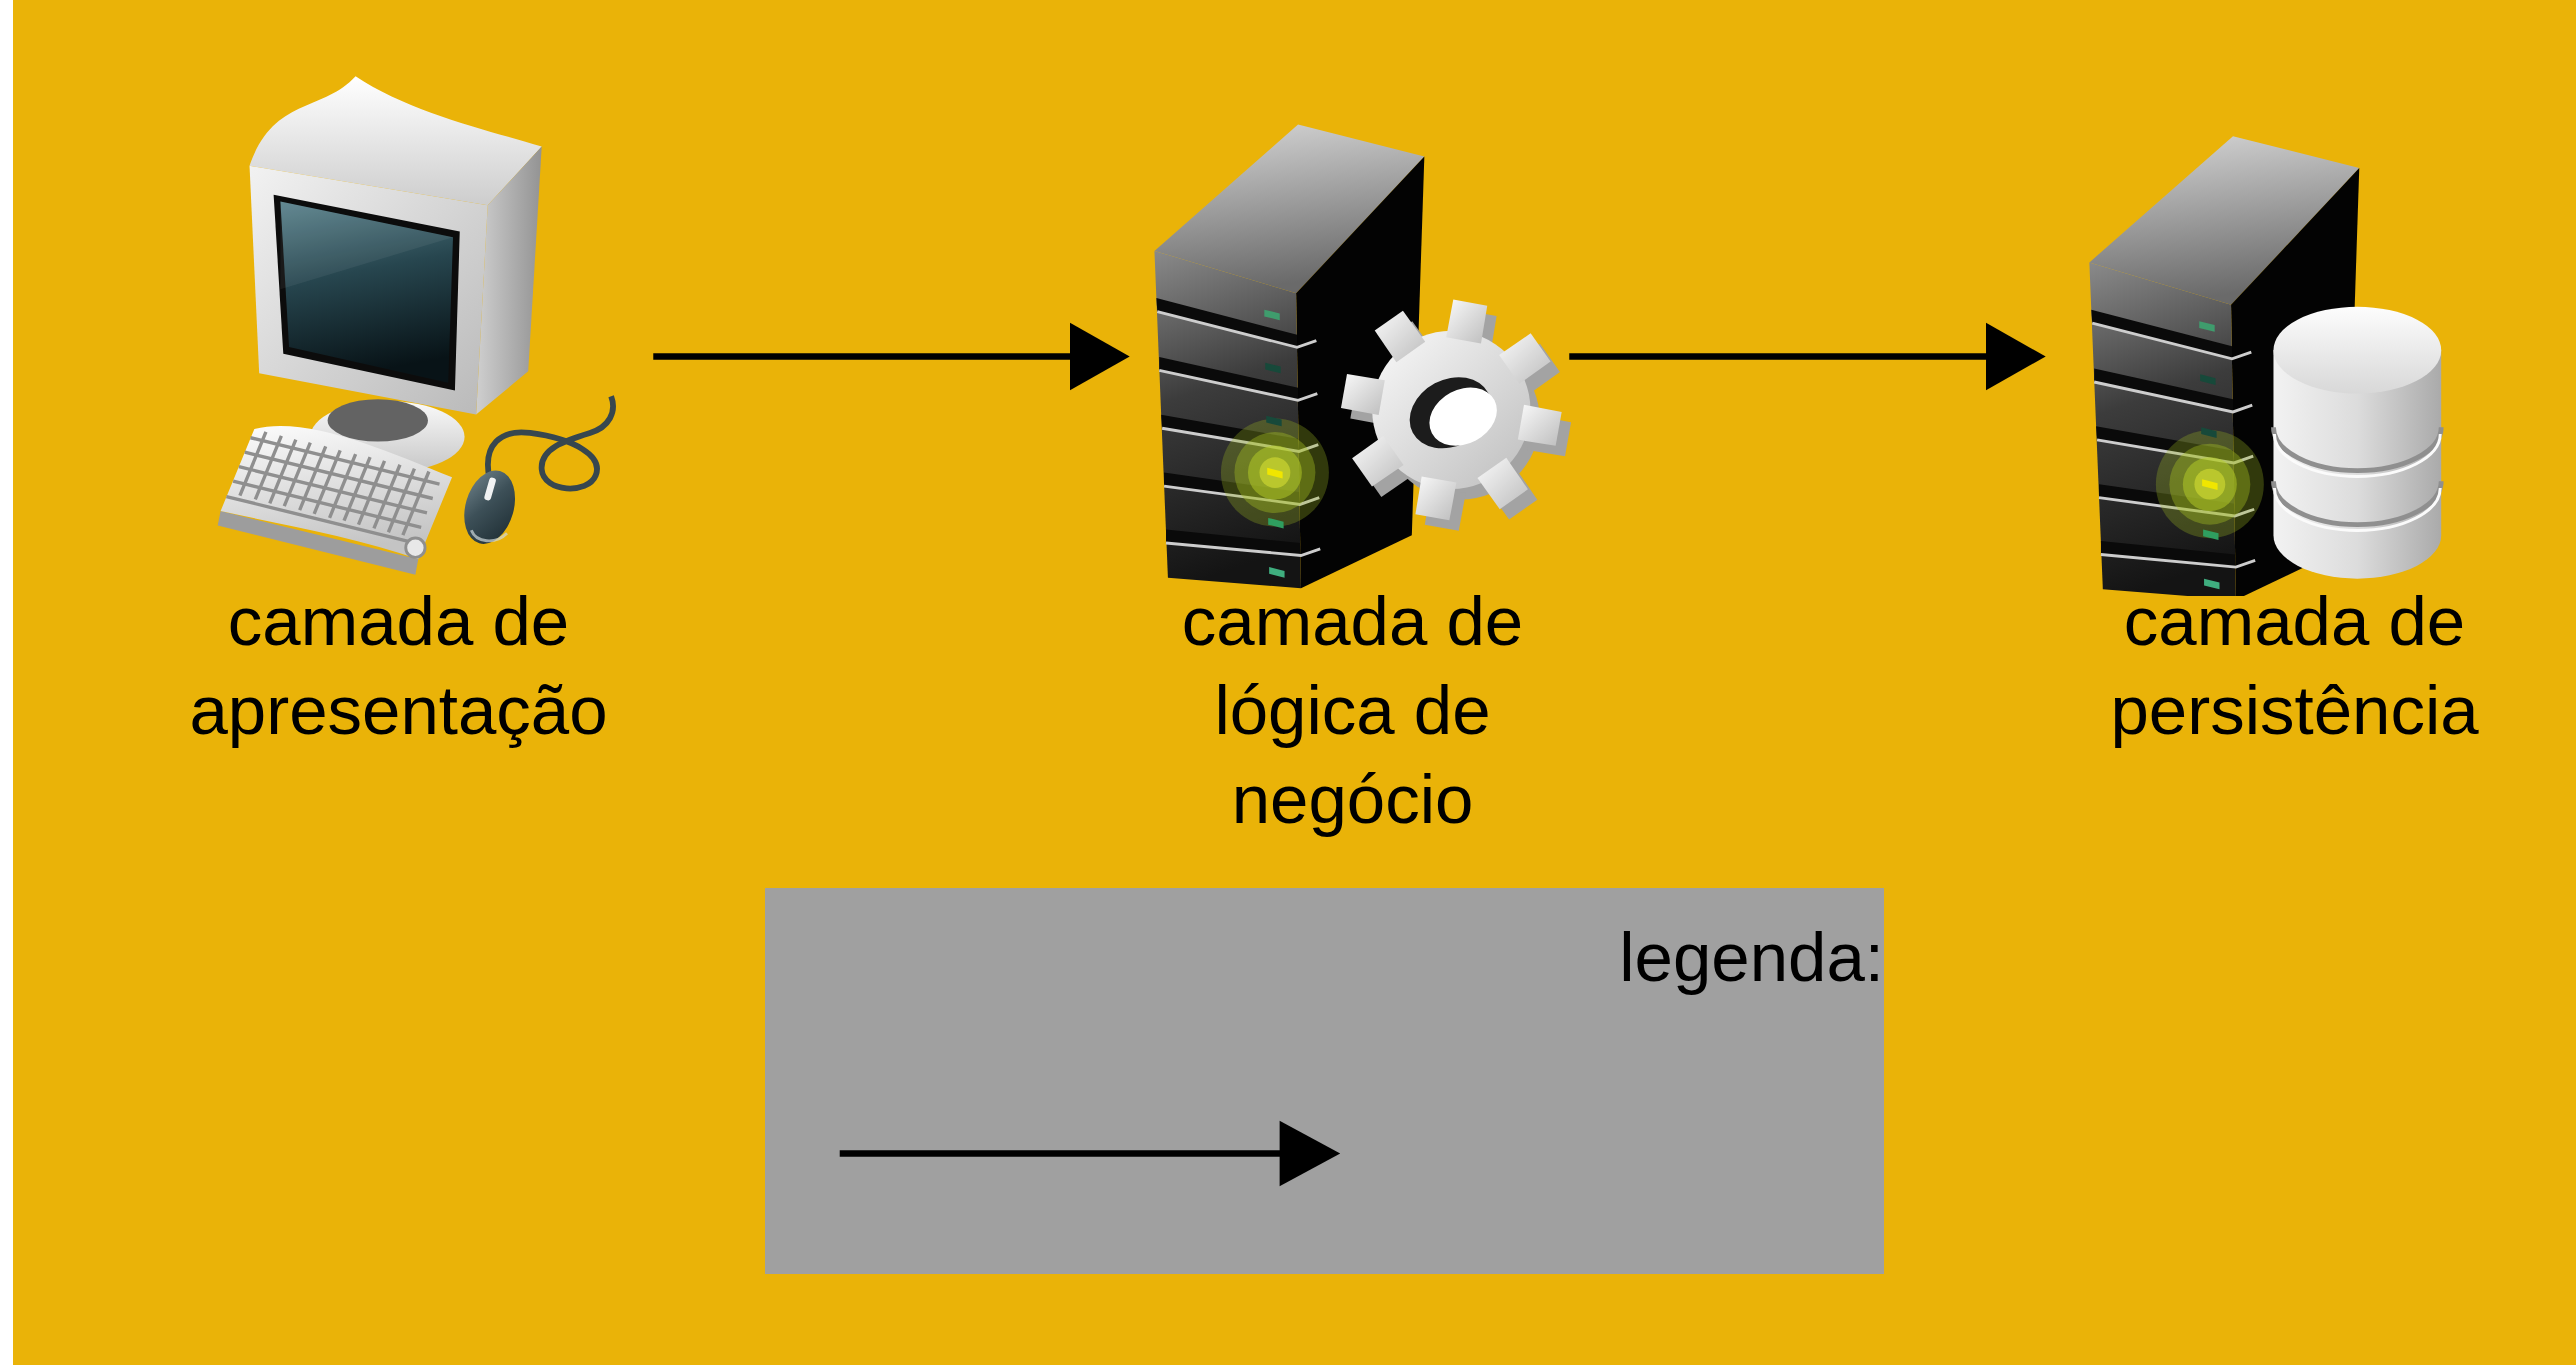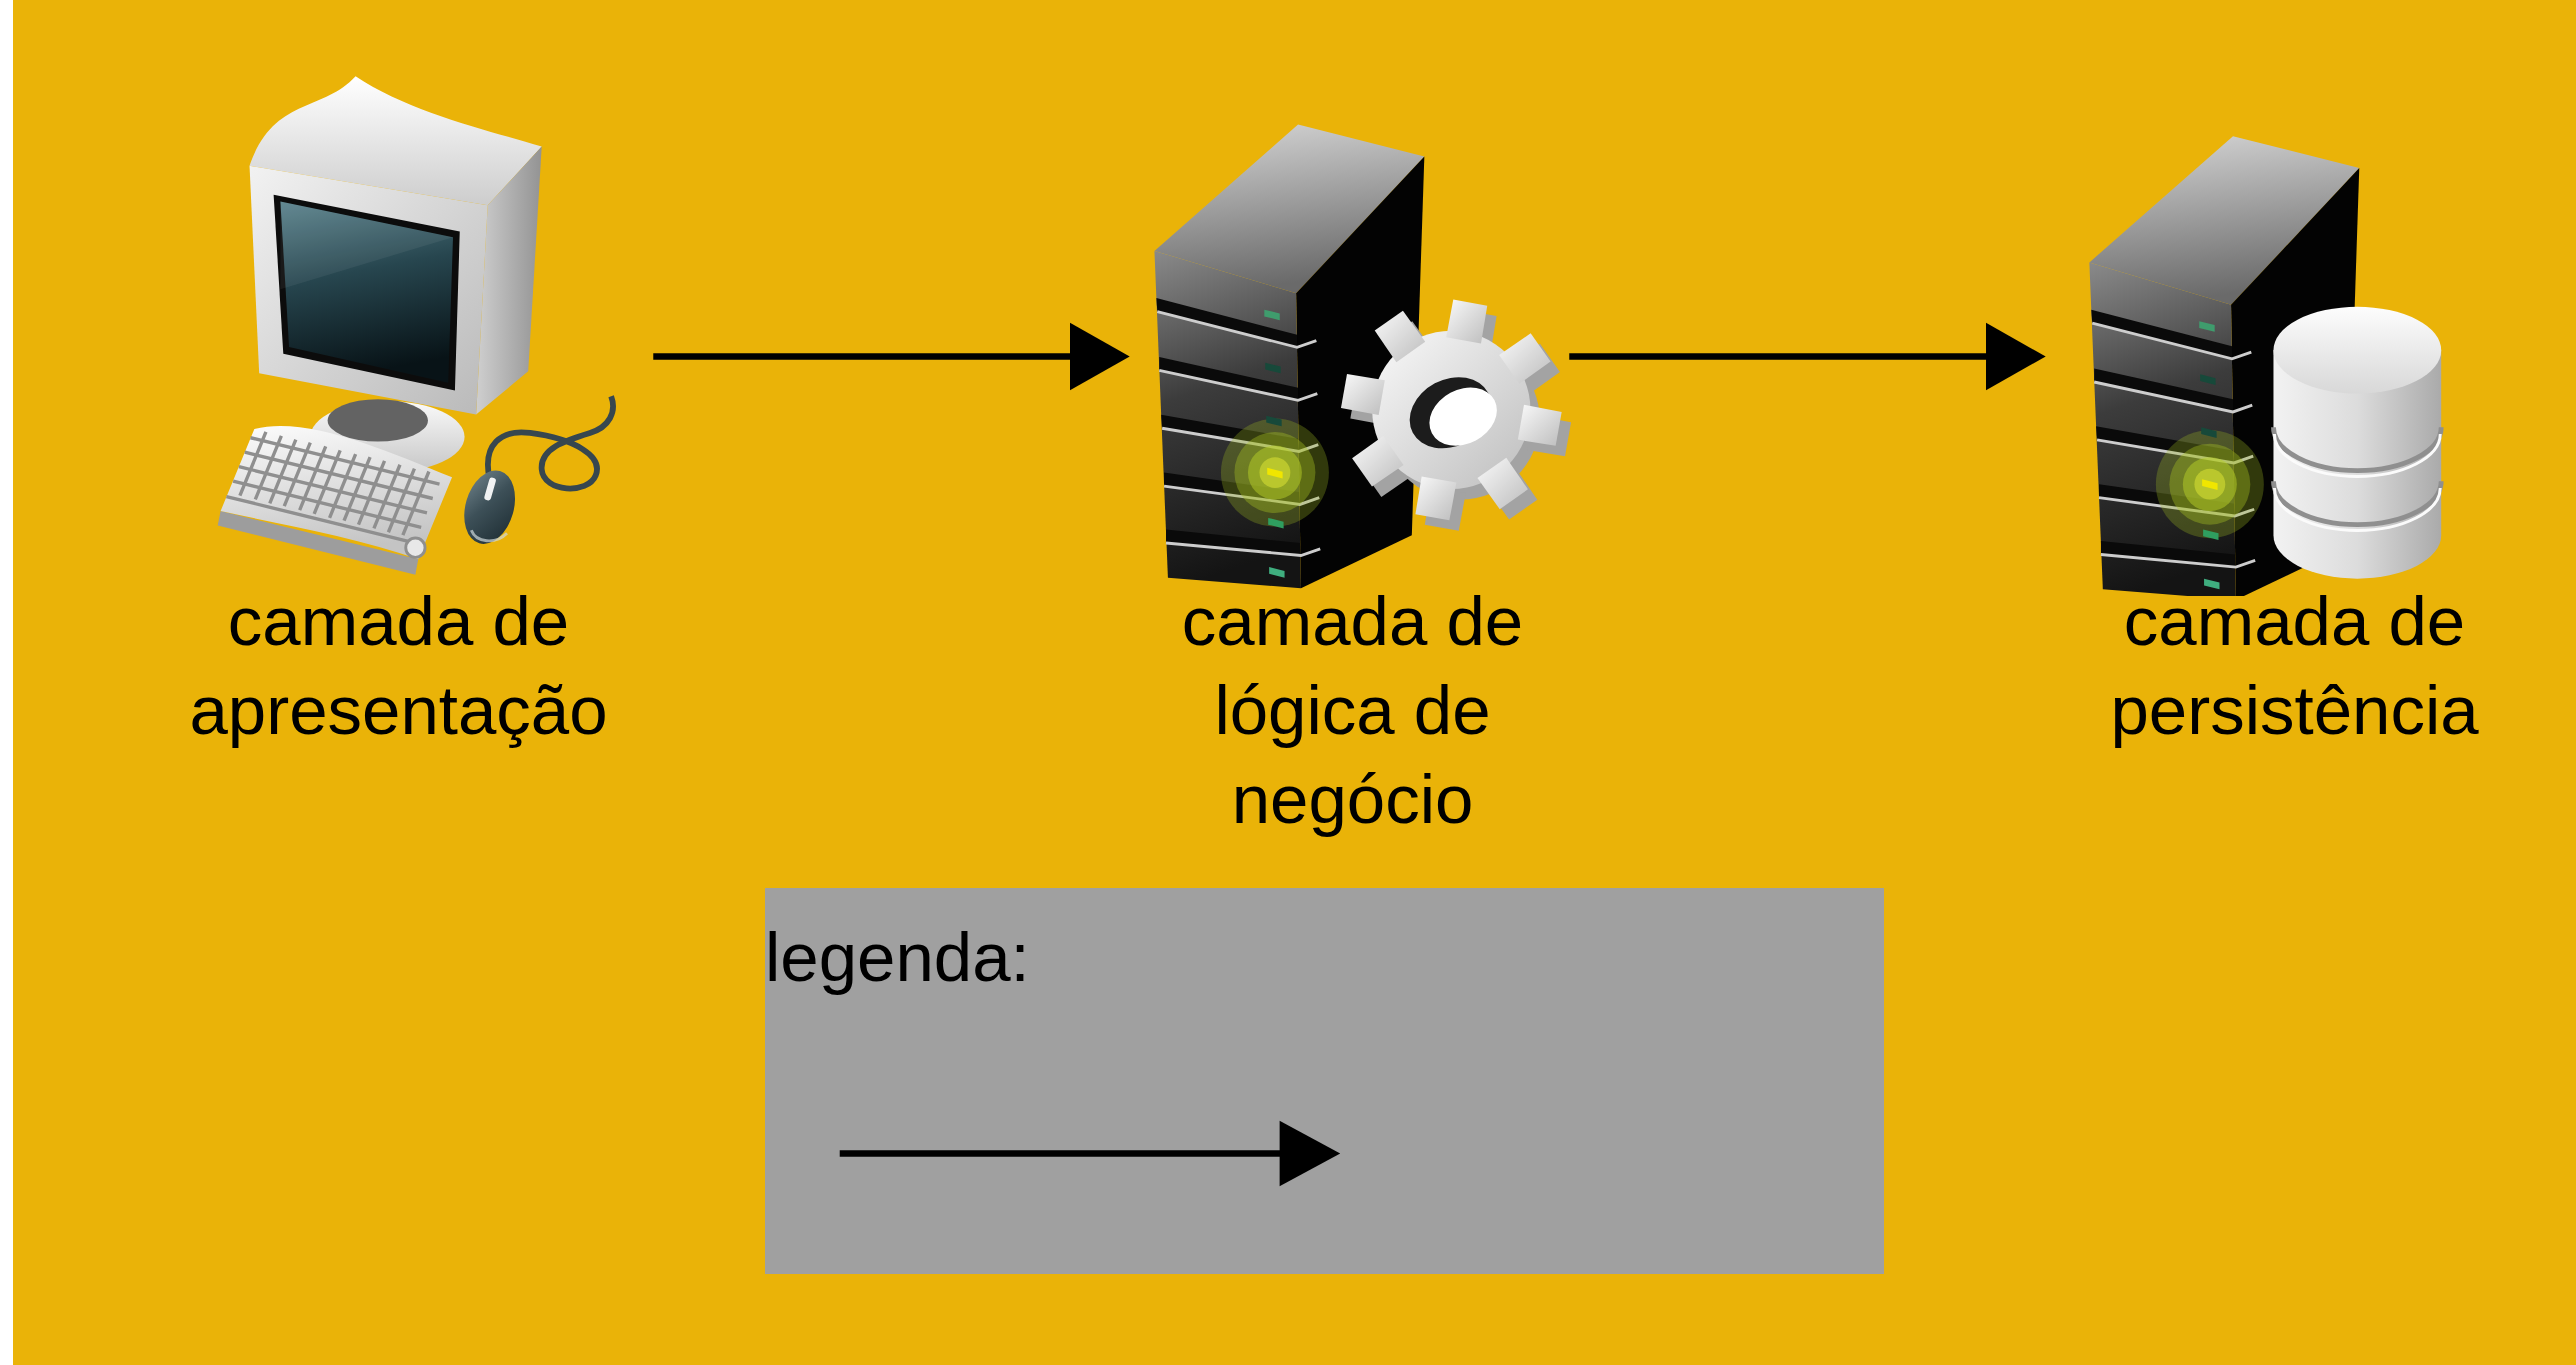--- a/index.html
+++ b/index.html
@@ -23,21 +23,21 @@
   .arrow-svg{position:absolute;display:block;}
   .legend-box{
     position:absolute;
     left:752px;top:888px;
     width:1119px;height:386px;
     background:#a0a0a0;
   }
   .legend-title{
     position:absolute;
     left:0;top:25px;width:100%;
-    text-align:left;
+    text-align:right;
     font-size:69px;line-height:89px;
     color:#000000;
   }
   .legend-item-label{
     position:absolute;
     left:598px;top:162px;width:463px;
     text-align:center;
     font-size:69px;line-height:89px;
     white-space:pre-line;
     color:#000000;

